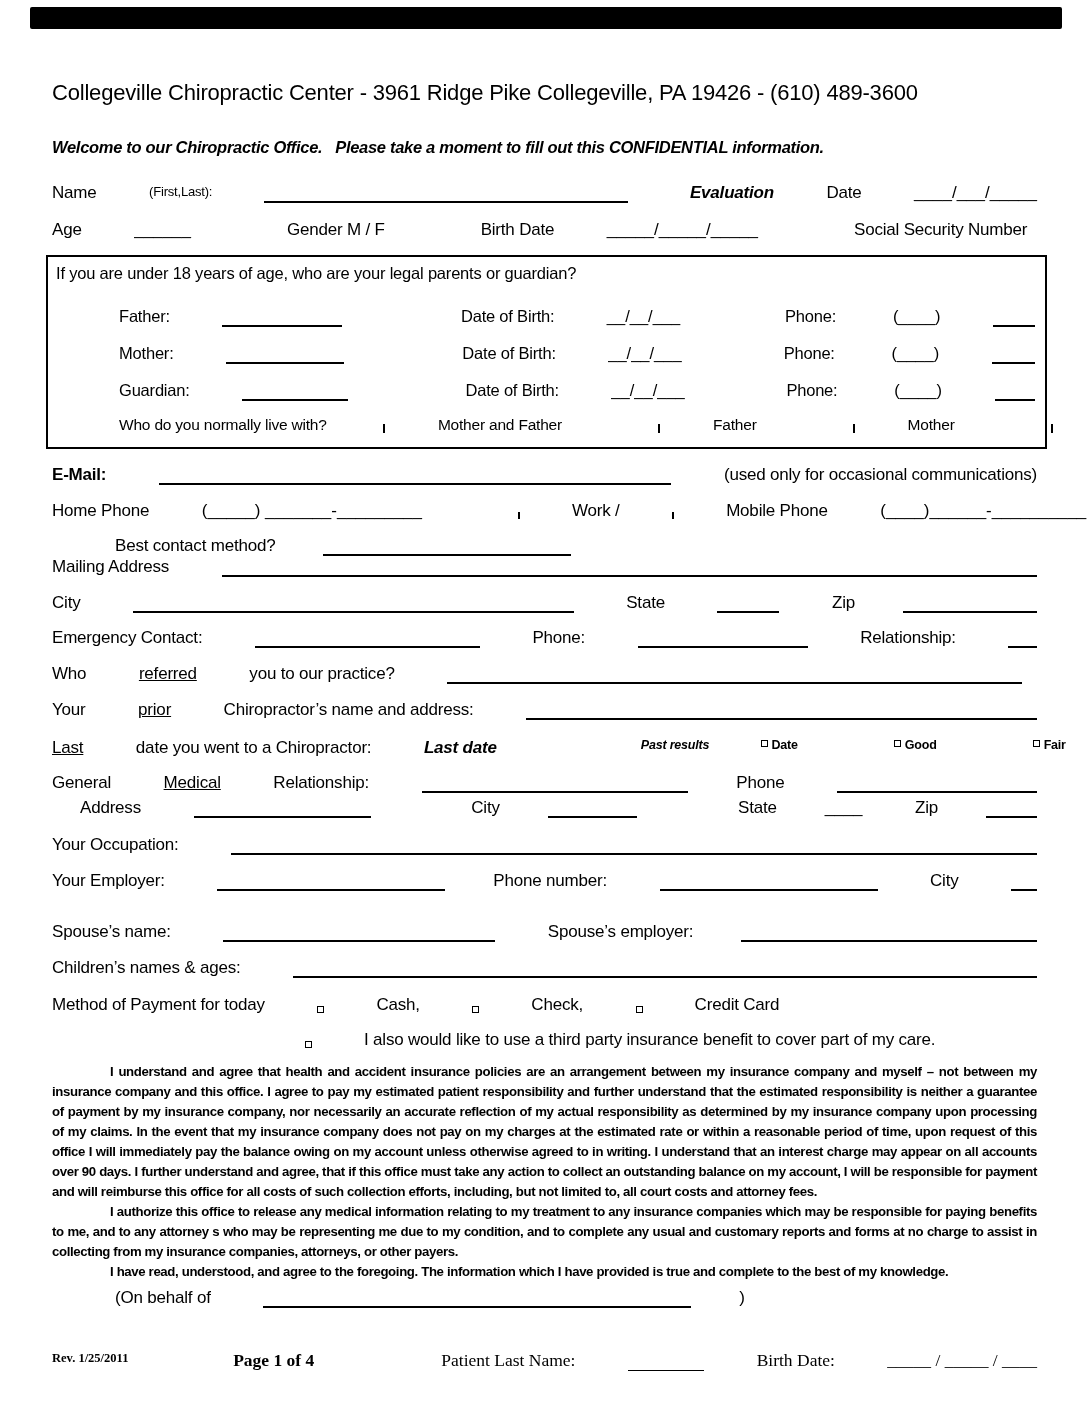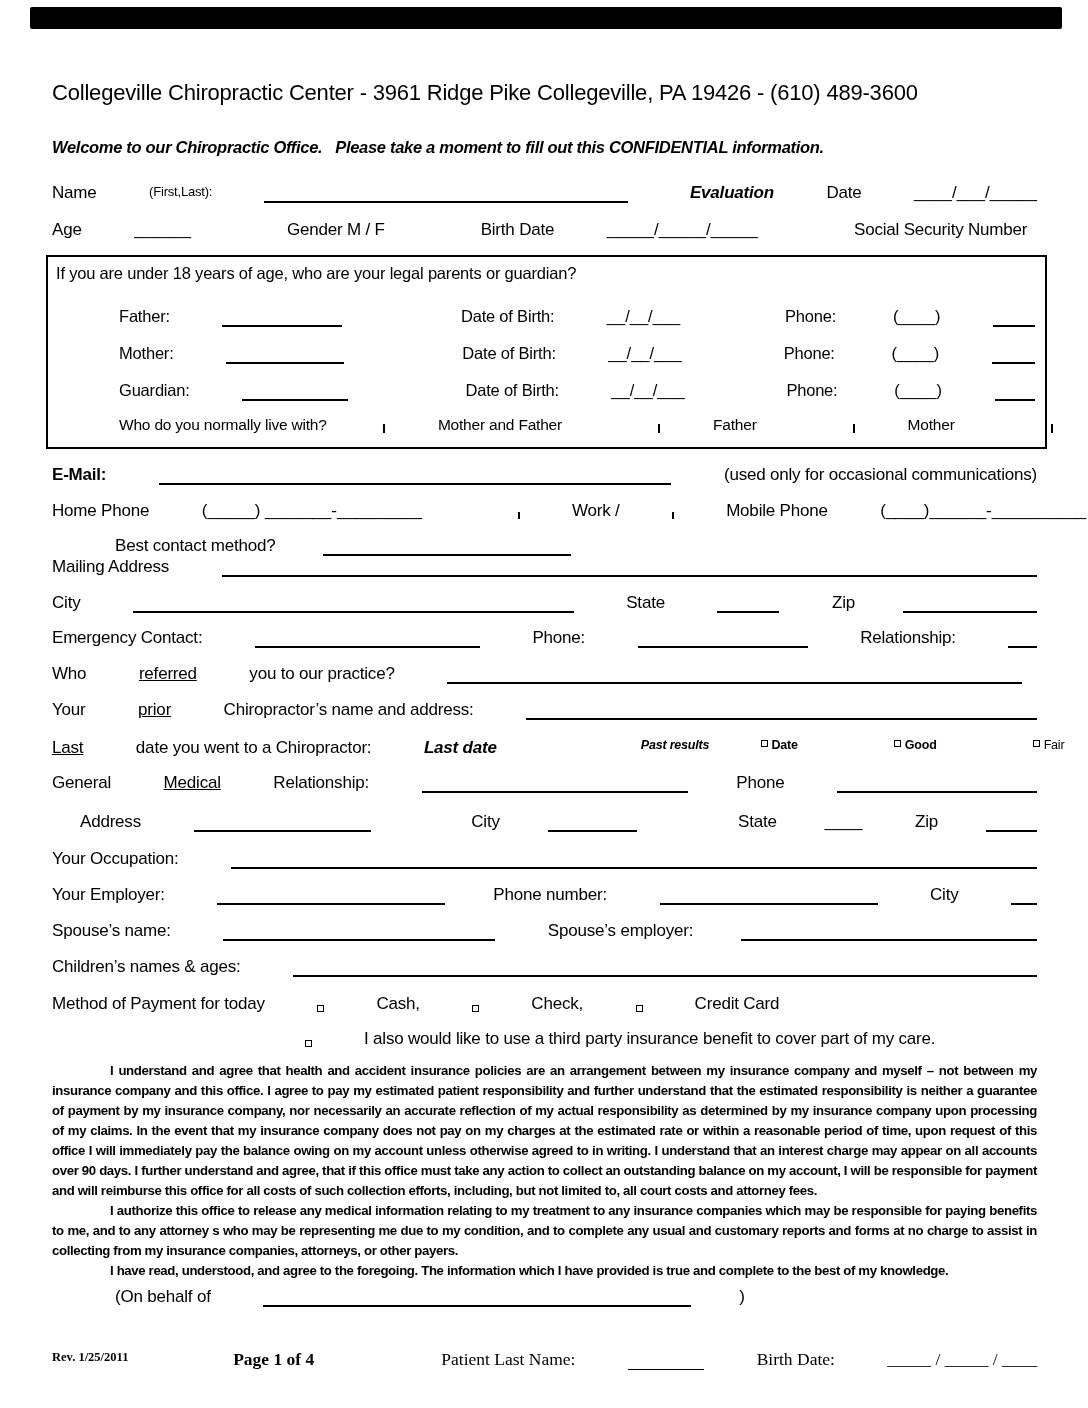--- a/index.html
+++ b/index.html
@@ -172,35 +172,35 @@
   <div class="row" style="margin-top:15px;">
     <span class="u">Last</span><span> date you went to a Chiropractor: </span>
     <span class="b i">Last date</span>
     <span class="bl" style="width:132px;"></span>
     <span style="width:48px;"></span>
     <span class="b i" style="font-size:12.5px; padding-bottom:2px;">Past results </span>
     <span style="font-size:12.5px; font-weight:bold; padding-bottom:2px;"><span class="cb sm"></span><span>Date</span></span>
     <span style="width:26px;"></span>
     <span style="font-size:12.5px; font-weight:bold; padding-bottom:2px;"><span class="cb sm"></span><span>Good</span></span>
     <span style="width:26px;"></span>
-    <span style="font-size:12.5px; font-weight:normal; padding-bottom:2px;text-align:center;"><span class="cb sm"></span><span>Fair</span></span>
+    <span style="font-size:12.5px; font-weight:bold; padding-bottom:2px;text-align:center;"><span class="cb sm"></span><span>Fair</span></span>
     <span style="width:26px;"></span>
     <span style="font-size:12.5px; font-weight:bold; padding-bottom:2px;"><span class="cb sm"></span><span>Mixed</span></span>
     <span style="width:24px;"></span>
     <span style="font-size:12px; font-weight:bold; padding-bottom:2px;"><span class="cb sm"></span><span>Poor</span></span>
   </div>
 
   <div class="row" style="margin-top:14px;">
     <span>General </span><span class="u">Medical</span><span> Relationship: </span>
     <span class="bl grow"></span>
     <span>Phone </span>
     <span class="bl" style="width:200px;"></span>
   </div>
 
-  <div class="row" style="margin-top:18px; padding-left:28px;text-align:center;">
+  <div class="row" style="margin-top:4px; padding-left:28px;text-align:center;">
     <span>Address </span>
     <span class="bl" style="width:335px;"></span>
     <span style="width:8px;"></span>
     <span>City</span>
     <span class="bl" style="width:168px;"></span>
     <span style="width:10px;"></span>
     <span>State</span>
     <span class="pat">____</span>
     <span> Zip</span>
     <span class="bl" style="width:96px;"></span>
@@ -213,21 +213,21 @@
 
   <div class="row" style="margin-top:15px;">
     <span>Your Employer: </span>
     <span class="bl" style="width:228px;"></span>
     <span>Phone number: </span>
     <span class="bl" style="width:218px;"></span>
     <span> City </span>
     <span class="bl grow"></span>
   </div>
 
-  <div class="row" style="margin-top:15px;align-items:flex-end;">
+  <div class="row" style="margin-top:30px;align-items:flex-end;">
     <span>Spouse’s name: </span>
     <span class="bl" style="width:272px;"></span>
     <span> Spouse’s employer:</span>
     <span class="bl grow"></span>
   </div>
 
   <div class="row" style="margin-top:15px;">
     <span>Children’s names &amp; ages: </span>
     <span class="bl grow"></span>
   </div>

